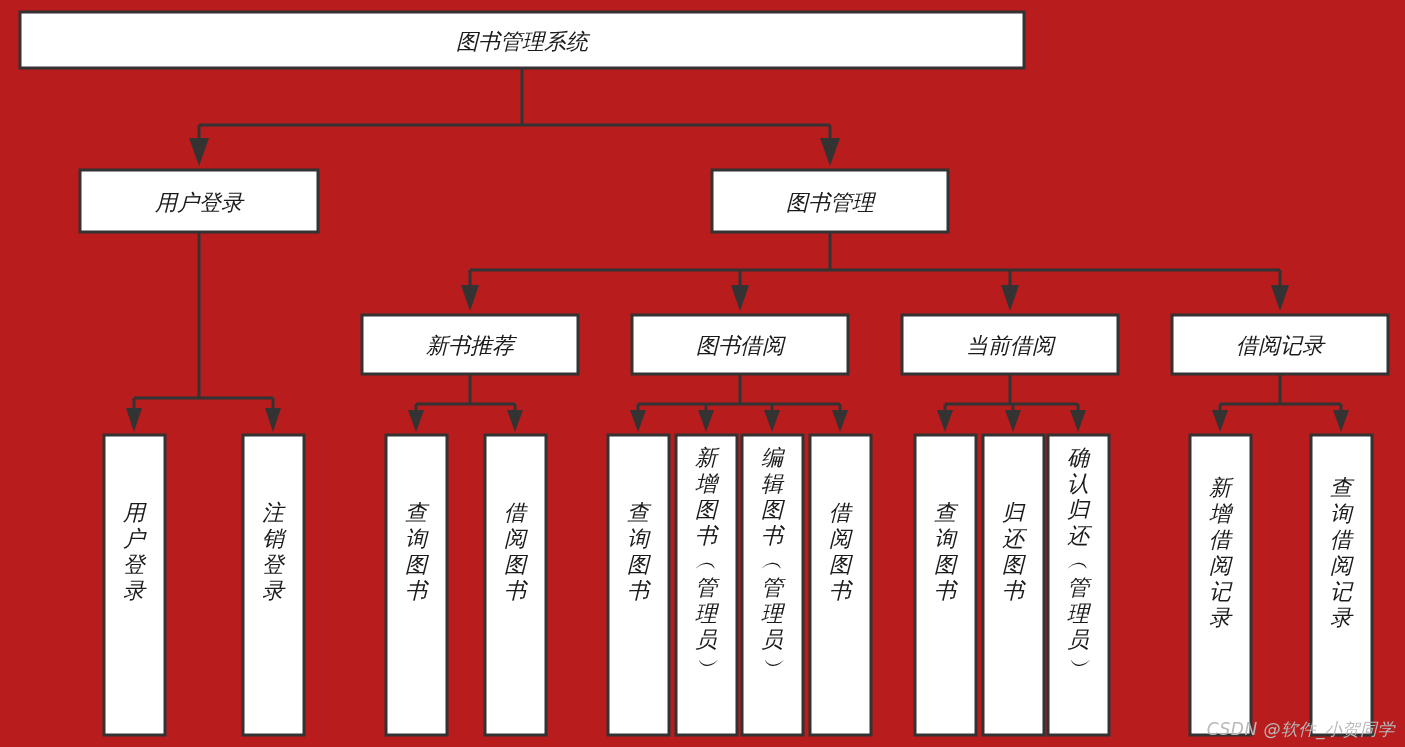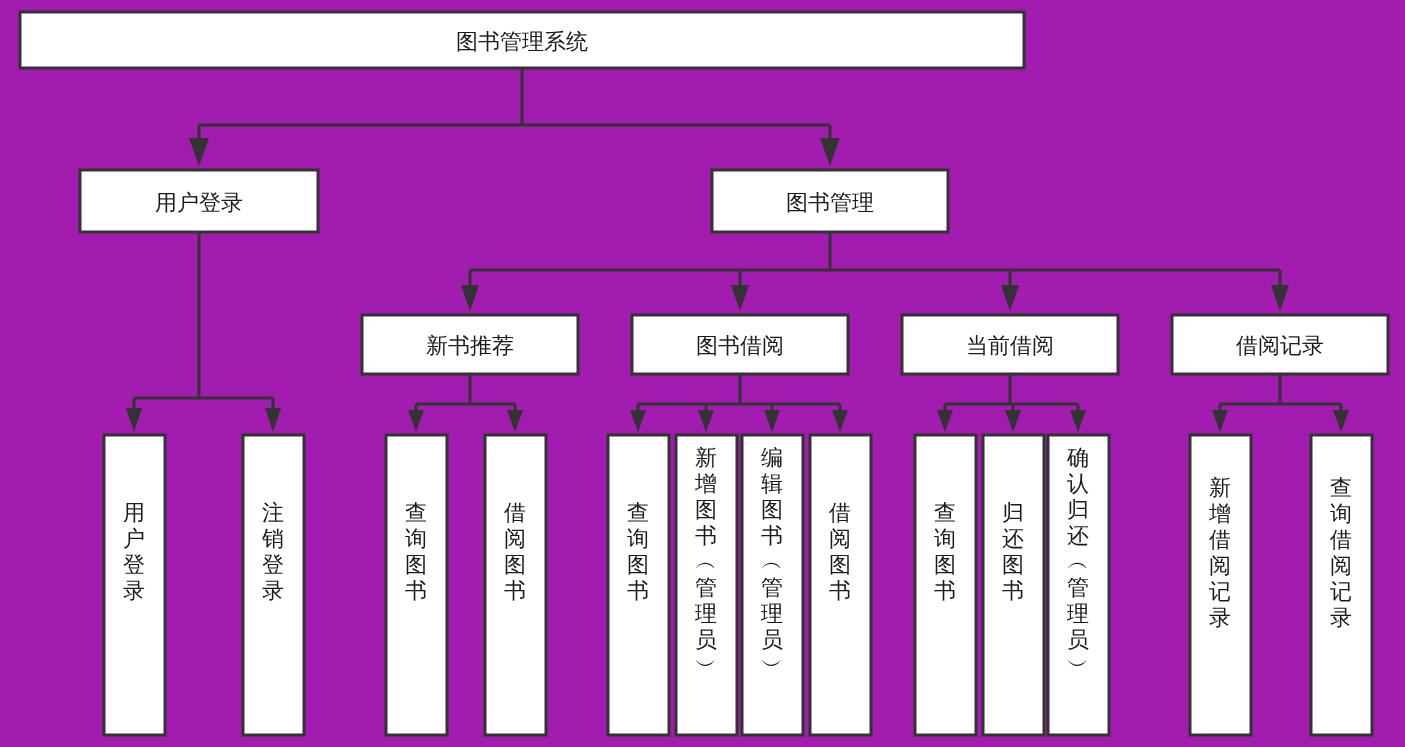--- a/index.html
+++ b/index.html
@@ -7,22 +7,23 @@
     padding: 0;
     background: #ffffff;
   }
   body {
     font-family: "DejaVu Sans", "Liberation Sans", sans-serif;
   }
   #diagram-root {
     position: relative;
     width: 1405px;
     height: 747px;
-    background: #a21caf;
+    background: #b91c1c;
     overflow: hidden;
+    font-style: italic;
   }
   svg.flow {
     position: absolute;
     left: 0;
     top: 0;
     width: 1405px;
     height: 747px;
   }
   .node-rect {
     fill: #ffffff;
@@ -239,14 +240,15 @@
       <text class="node-label-v" x="1220" y="495"><tspan x="1220" dy="0">新</tspan><tspan x="1220" dy="26">增</tspan><tspan x="1220" dy="26">借</tspan><tspan x="1220" dy="26">阅</tspan><tspan x="1220" dy="26">记</tspan><tspan x="1220" dy="26">录</tspan></text>
     </g>
 
     <g>
       <rect class="node-rect" x="1311" y="435" width="61" height="300"></rect>
       <text class="node-label-v" x="1341" y="495"><tspan x="1341" dy="0">查</tspan><tspan x="1341" dy="26">询</tspan><tspan x="1341" dy="26">借</tspan><tspan x="1341" dy="26">阅</tspan><tspan x="1341" dy="26">记</tspan><tspan x="1341" dy="26">录</tspan></text>
     </g>
 
   </svg>
 
+  <div class="watermark">CSDN @软件_小贺同学</div>
 
 </div>
 
 </body></html>

